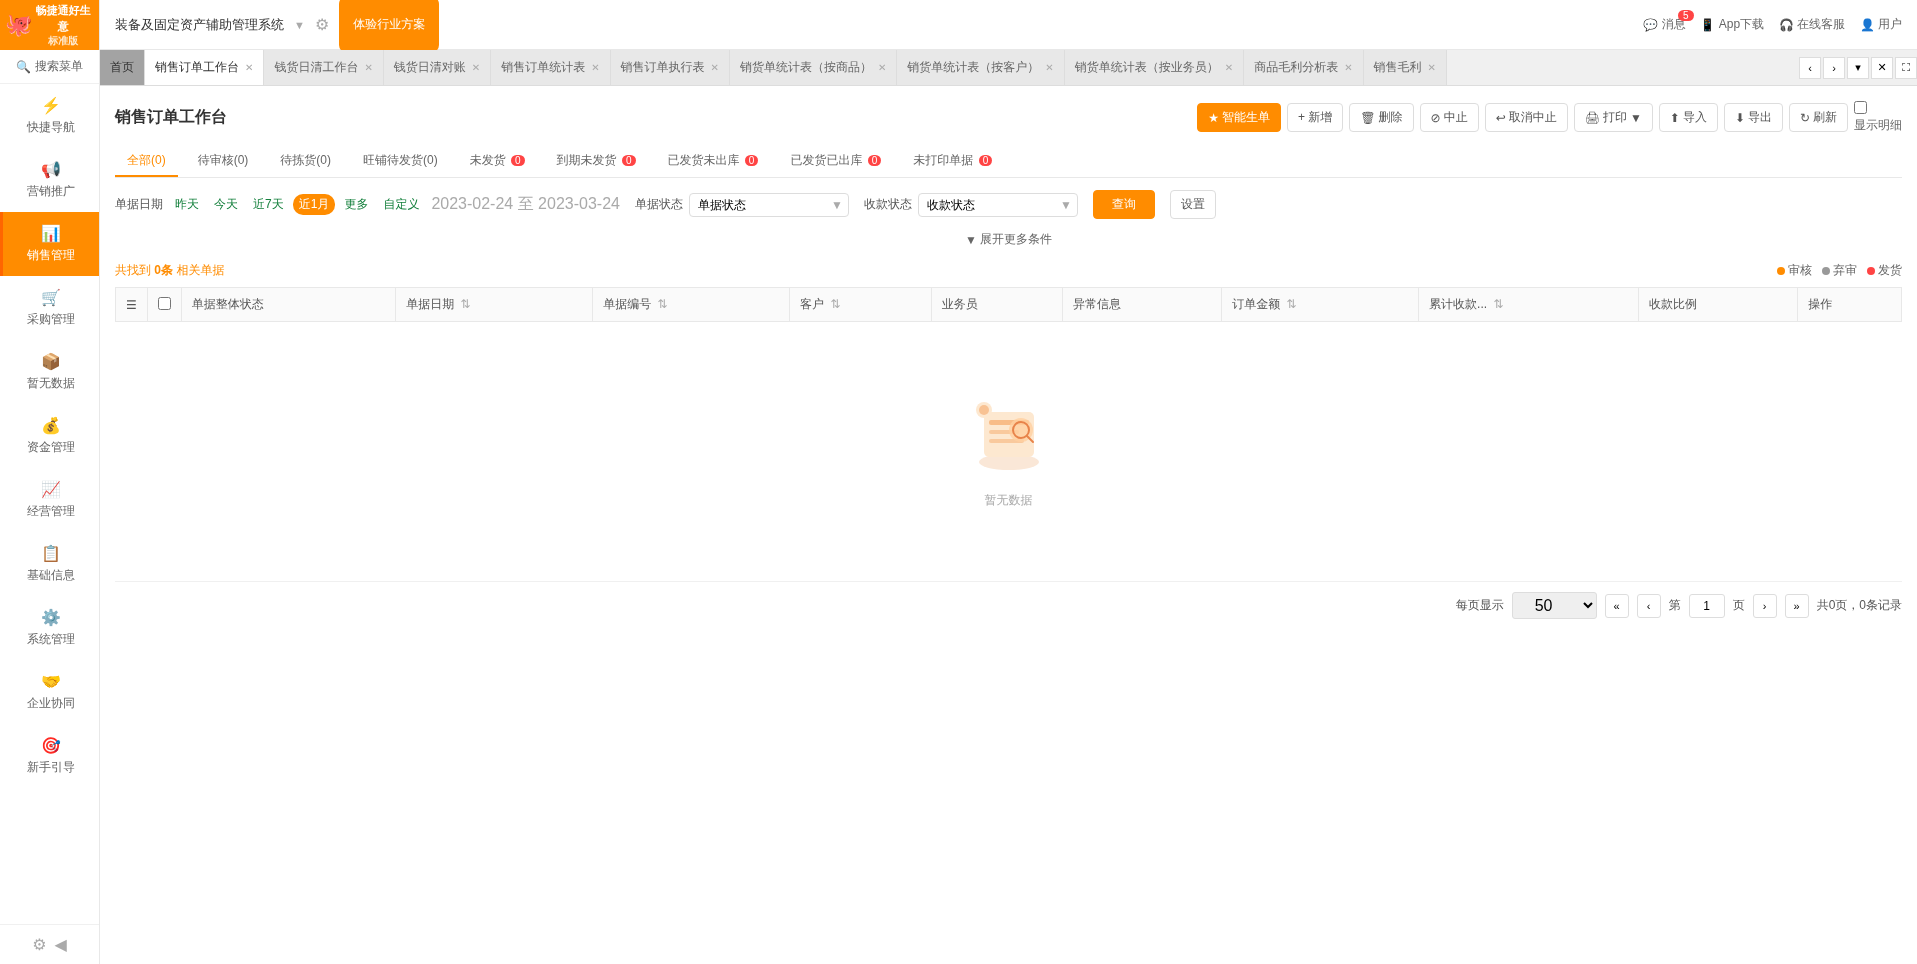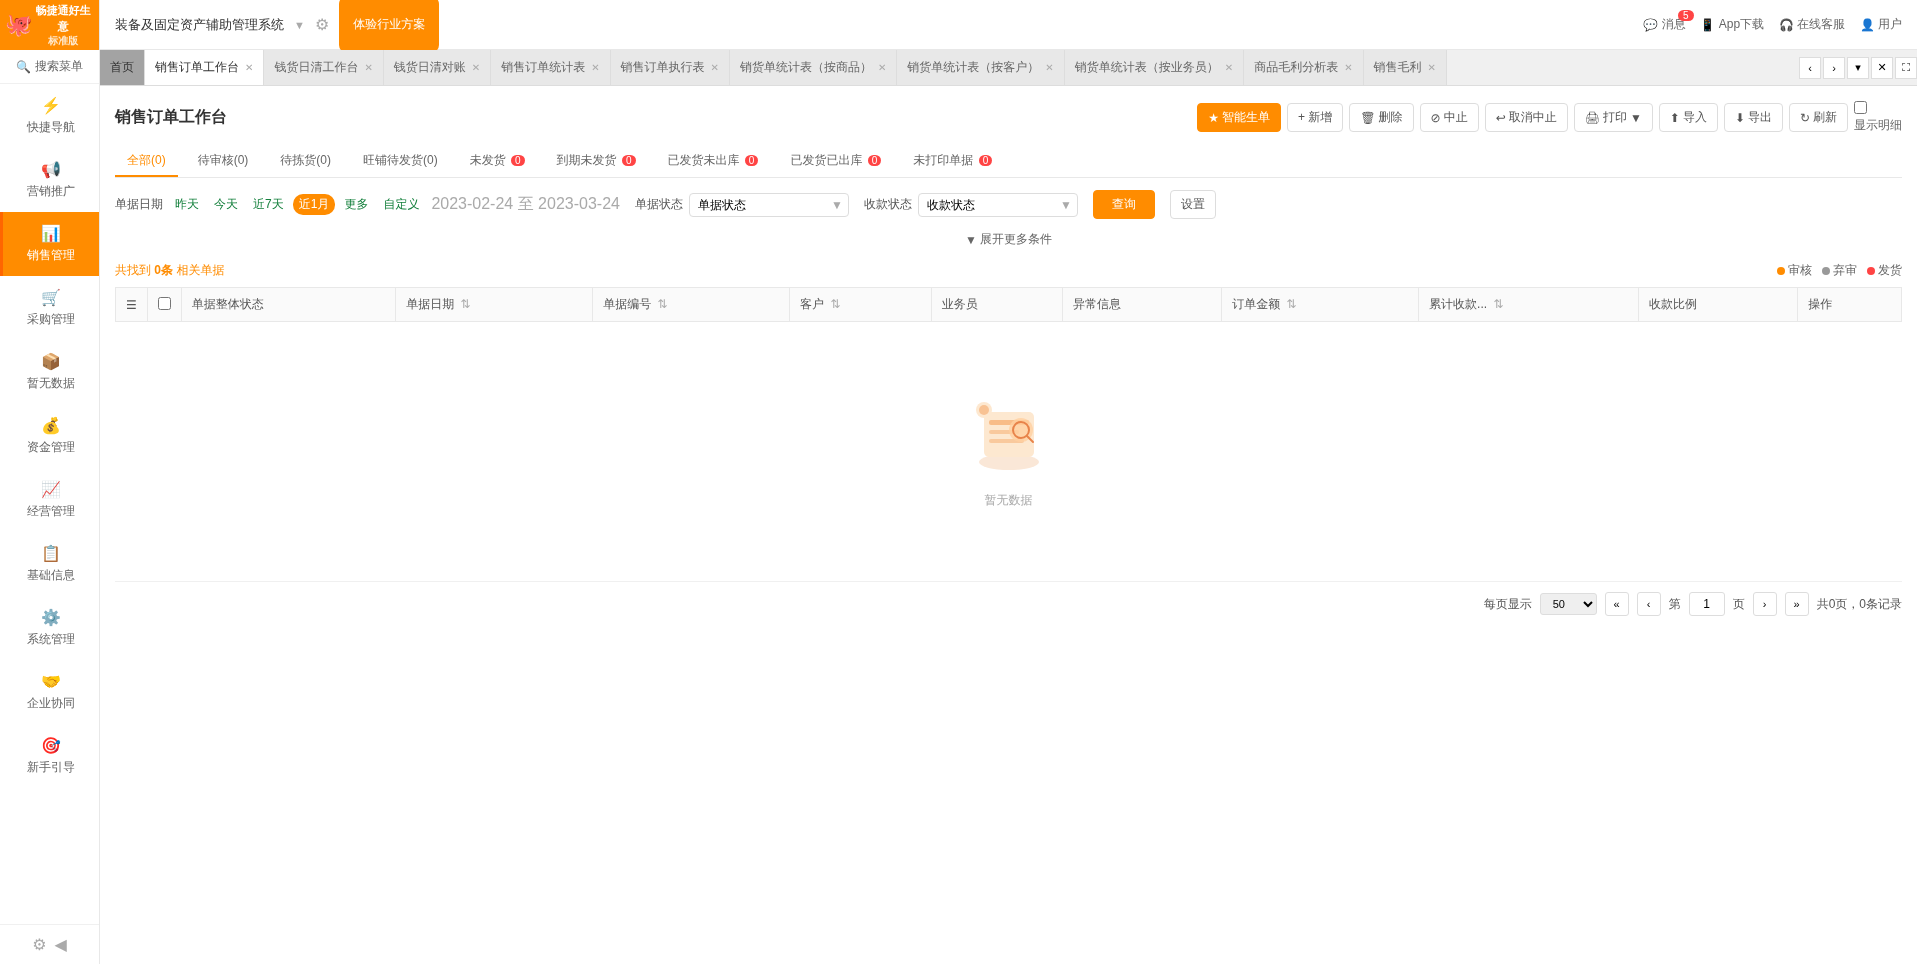--- a/index.html
+++ b/index.html
@@ -81,21 +81,21 @@
     .data-table th .sort-icon { color: #aaa; margin-left: 3px; }
     .th-drag { width: 30px; text-align: center; }
     .th-checkbox { width: 30px; text-align: center; }
 
     
     .empty-state { display: flex; flex-direction: column; align-items: center; justify-content: center; padding: 60px 0; color: #aaa; font-size: 12px; }
     .empty-svg { width: 100px; height: 100px; margin-bottom: 10px; }
 
     
     .pagination { display: flex; align-items: center; justify-content: flex-end; gap: 8px; padding: 10px 0; font-size: 12px; color: #555; border-top: 1px solid #f0f0f0; margin-top: 12px; }
-    .page-size-select { border: 1px solid #ddd; padding: 3px 8px; border-radius: 3px; font-size: 11px; }
+    .page-size-select { border: 1px solid #ddd; padding: 3px 18px; border-radius: 3px; font-size: 16px; }
     .page-btn { border: 1px solid #ddd; background: white; width: 24px; height: 24px; cursor: pointer; display: flex; align-items: center; justify-content: center; border-radius: 3px; font-size: 11px; }
     .page-btn:disabled { color: #ccc; cursor: not-allowed; }
     .page-input { border: 1px solid #ddd; width: 36px; height: 24px; text-align: center; border-radius: 3px; font-size: 12px; }
 
     
     .content::-webkit-scrollbar { width: 6px; height: 6px; }
     .content::-webkit-scrollbar-track { background: #f1f1f1; }
     .content::-webkit-scrollbar-thumb { background: #ccc; border-radius: 3px; }
     .filter-select-wrapper { position: relative; display: inline-flex; align-items: center; }
     .filter-select-wrapper select { border: 1px solid #ddd; padding: 4px 24px 4px 8px; border-radius: 4px; font-size: 12px; min-width: 160px; background: white; appearance: none; cursor: pointer; }

